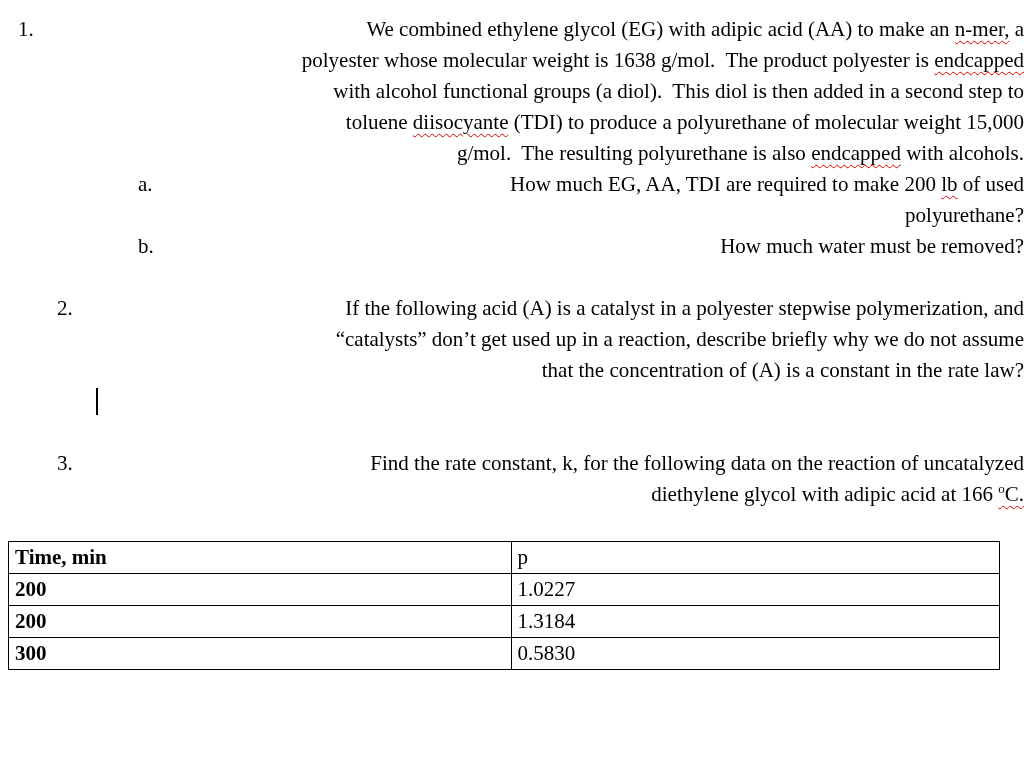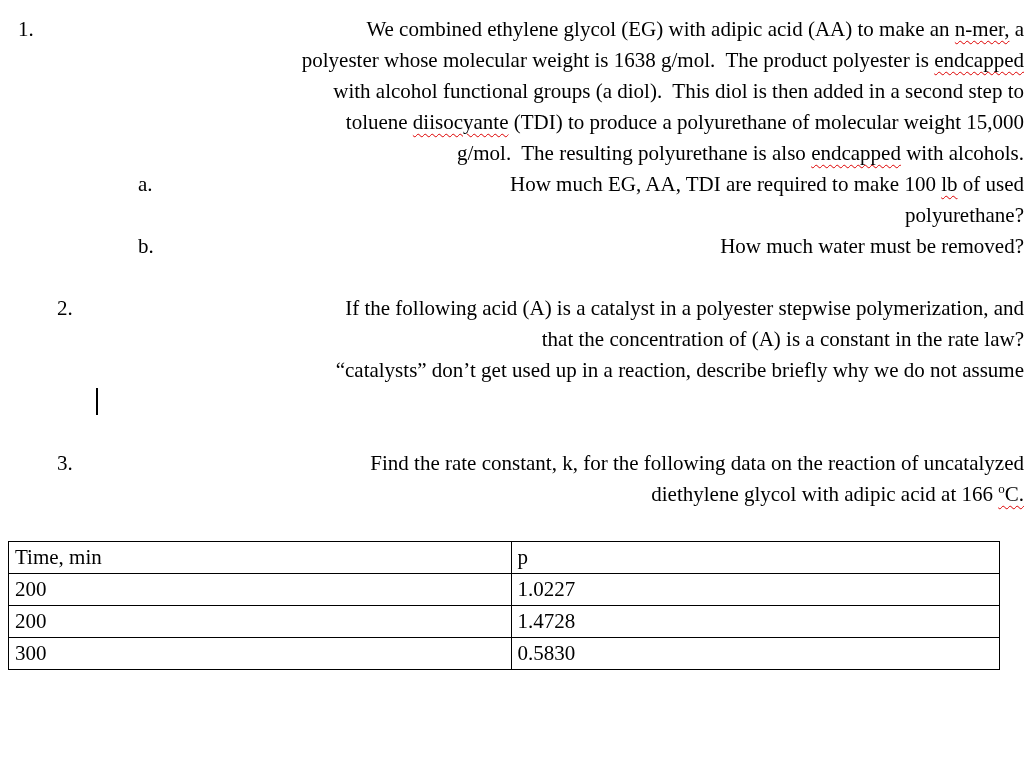--- a/index.html
+++ b/index.html
@@ -37,21 +37,21 @@
   .tablewrap { margin-left: 8px; margin-top: 31px; width: 992px; }
   table.doc-table { border-collapse: collapse; width: 100%; table-layout: fixed; }
   table.doc-table td {
     border: 1px solid #000000;
     height: 31px;
     padding: 0 0 0 6px;
     vertical-align: middle;
     white-space: pre-wrap;
     overflow: hidden;
   }
-  td.c1 { width: 50%; }
+  td.c1 { width: 50%; font-weight: bold; }
   .sup { vertical-align: super; font-size: 0.62em; line-height: 0; }
 </style>
 </head>
 <body>
 
 <div class="page">
 
   <div class="item q1">
     <span class="num">1.</span>
     <div class="body">
@@ -59,40 +59,40 @@
       <div class="line"><span>polyester whose molecular weight is 1638 g/mol.  The product polyester is </span><span class="sq">endcapped</span></div>
       <div class="line"><span>with alcohol functional groups (a diol).  This diol is then added in a second step to</span></div>
       <div class="line"><span>toluene </span><span class="sq">diisocyante</span><span> (TDI) to produce a polyurethane of molecular weight 15,000</span></div>
       <div class="line"><span>g/mol.  The resulting polyurethane is also </span><span class="sq">endcapped</span><span> with alcohols.</span></div>
     </div>
   </div>
 
   <div class="sub">
     <span class="letter">a.</span>
     <div class="body">
-      <div class="line"><span>How much EG, AA, TDI are required to make 100 </span><span class="sq">lb</span><span> of used</span></div>
+      <div class="line"><span>How much EG, AA, TDI are required to make 200 </span><span class="sq">lb</span><span> of used</span></div>
       <div class="line"><span>polyurethane?</span></div>
     </div>
   </div>
 
   <div class="sub">
     <span class="letter">b.</span>
     <div class="body">
       <div class="line"><span>How much water must be removed?</span></div>
     </div>
   </div>
 
   <div class="gap"></div>
 
   <div class="item qn">
     <span class="num">2.</span>
     <div class="body">
       <div class="line"><span>If the following acid (A) is a catalyst in a polyester stepwise polymerization, and</span></div>
+      <div class="line"><span>“catalysts” don’t get used up in a reaction, describe briefly why we do not assume</span></div>
       <div class="line"><span>that the concentration of (A) is a constant in the rate law?</span></div>
-      <div class="line"><span>“catalysts” don’t get used up in a reaction, describe briefly why we do not assume</span></div>
     </div>
   </div>
 
   <div class="cursor-line">
     <div class="caret"></div>
   </div>
 
   <div class="gap"></div>
 
   <div class="item qn">
@@ -109,21 +109,21 @@
         <tr>
           <td class="c1">Time, min</td>
           <td>p</td>
         </tr>
         <tr>
           <td class="c1">200</td>
           <td>1.0227</td>
         </tr>
         <tr>
           <td class="c1">200</td>
-          <td>1.4728</td>
+          <td>1.3184</td>
         </tr>
         <tr>
           <td class="c1">300</td>
           <td>0.5830</td>
         </tr>
       </tbody>
     </table>
   </div>
 
 </div>

